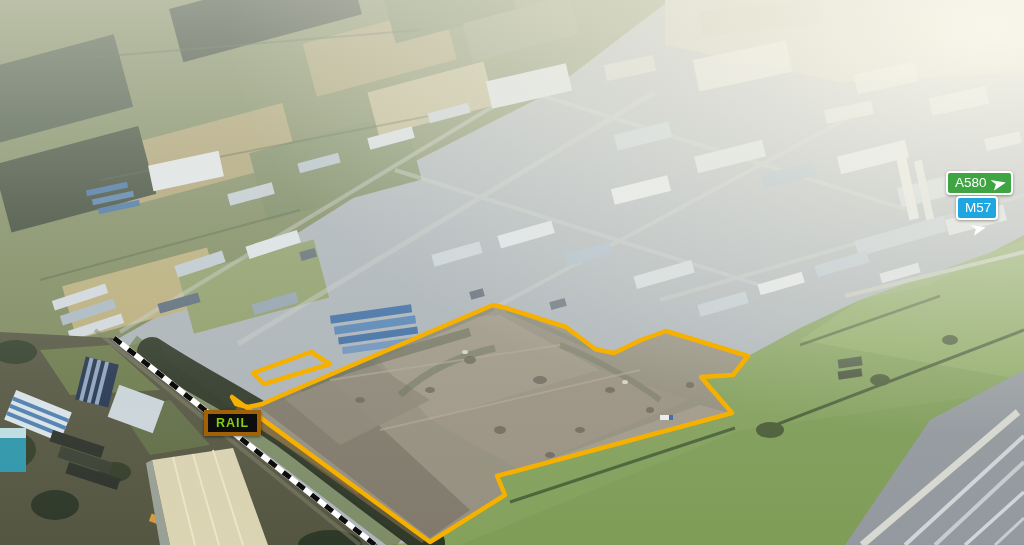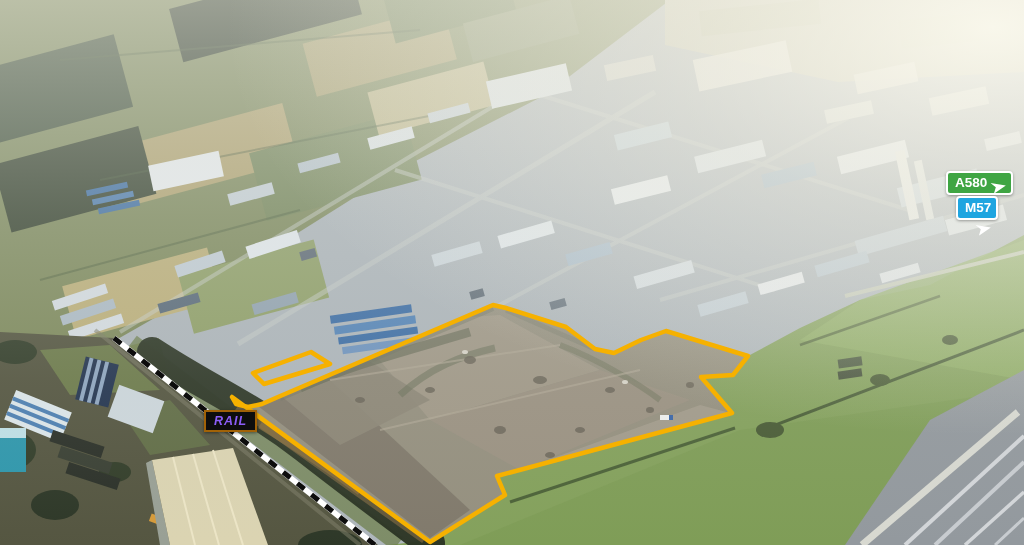--- a/index.html
+++ b/index.html
@@ -5,31 +5,30 @@
   html,body{margin:0;padding:0;background:#222;}
   .stage{
     position:relative;width:1024px;height:545px;overflow:hidden;
     font-family:"Liberation Sans",sans-serif;
     background:#aeb6bb;
   }
   .stage svg.photo{position:absolute;left:0;top:0;display:block;}
   
   .rail-sign{
     position:absolute;left:204px;top:410px;
-    background:#0d0d0d;border:2px solid #a16207;
-    color:#8b5cf6;font-weight:bold;font-size:12.5px;letter-spacing:1px;
+    background:#0d0d0d;border:4px solid #a16207;
+    color:#84cc16;font-weight:bold;font-size:12.5px;letter-spacing:1px;
     padding:2px 8px;line-height:14px;
     box-shadow:0 1px 3px rgba(0,0,0,.45);
-    font-style:italic;
   }
   
   .road-sign{
-    position:absolute;height:20px;display:flex;align-items:flex-end;gap:4px;
+    position:absolute;height:20px;display:flex;align-items:center;gap:4px;
     border:2px solid #ffffff;border-radius:4px;
-    padding:0 5px 0 7px;color:#ffffff;font-weight:bold;font-size:13.5px;
+    padding:0 5px 0 7px;color:#ffffff;font-weight:normal;font-size:13.5px;
     line-height:20px;box-shadow:0 1px 3px rgba(0,0,0,.35);
     background:#3FA543;
   }
   .road-sign .arrow{transform:rotate(-8deg);flex:0 0 auto;}
   #sign-a580{left:946px;top:171px;}
   #sign-m57{left:956px;top:196px;flex-direction:column;}
 </style>
 </head>
 <body>
 

